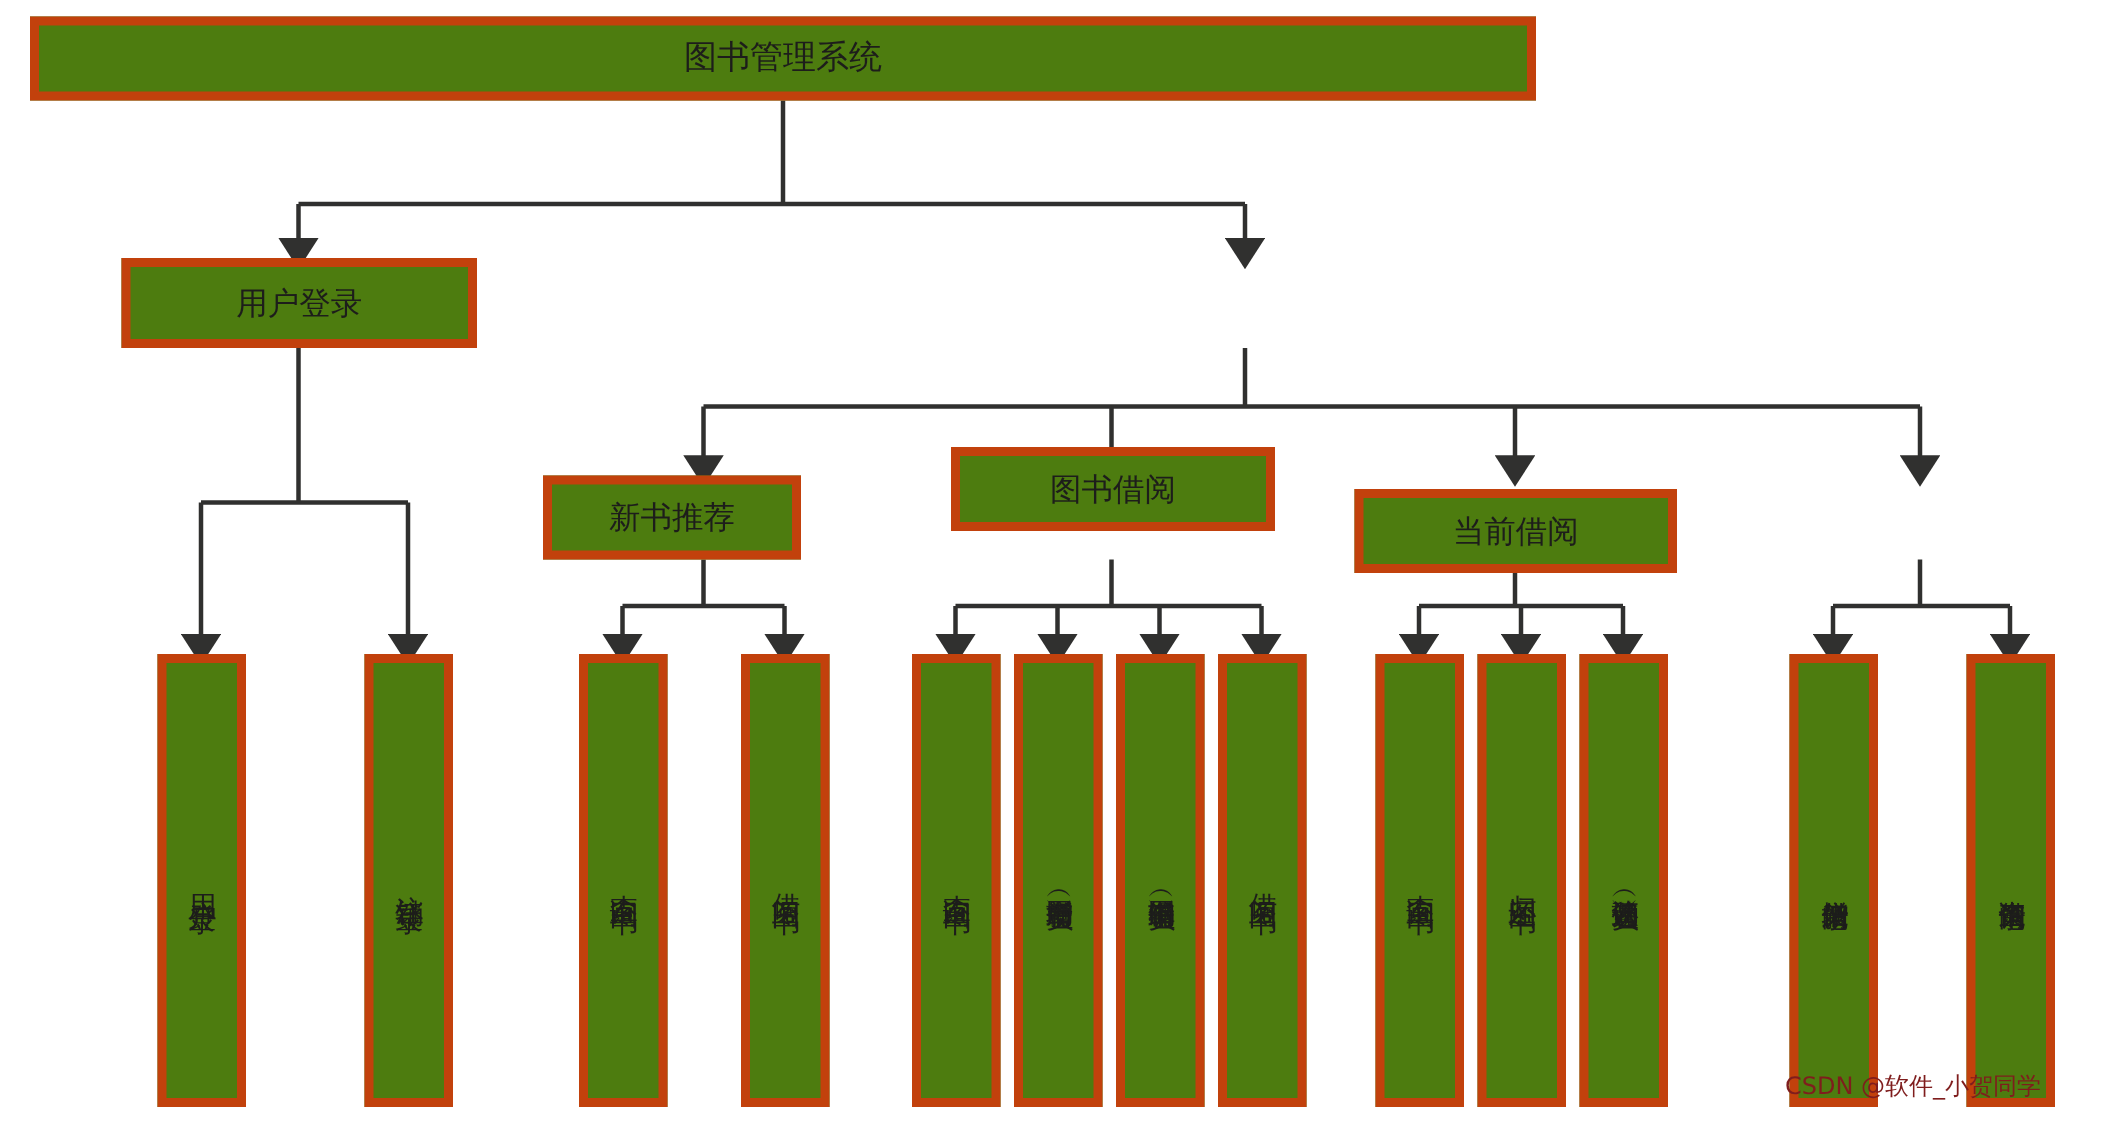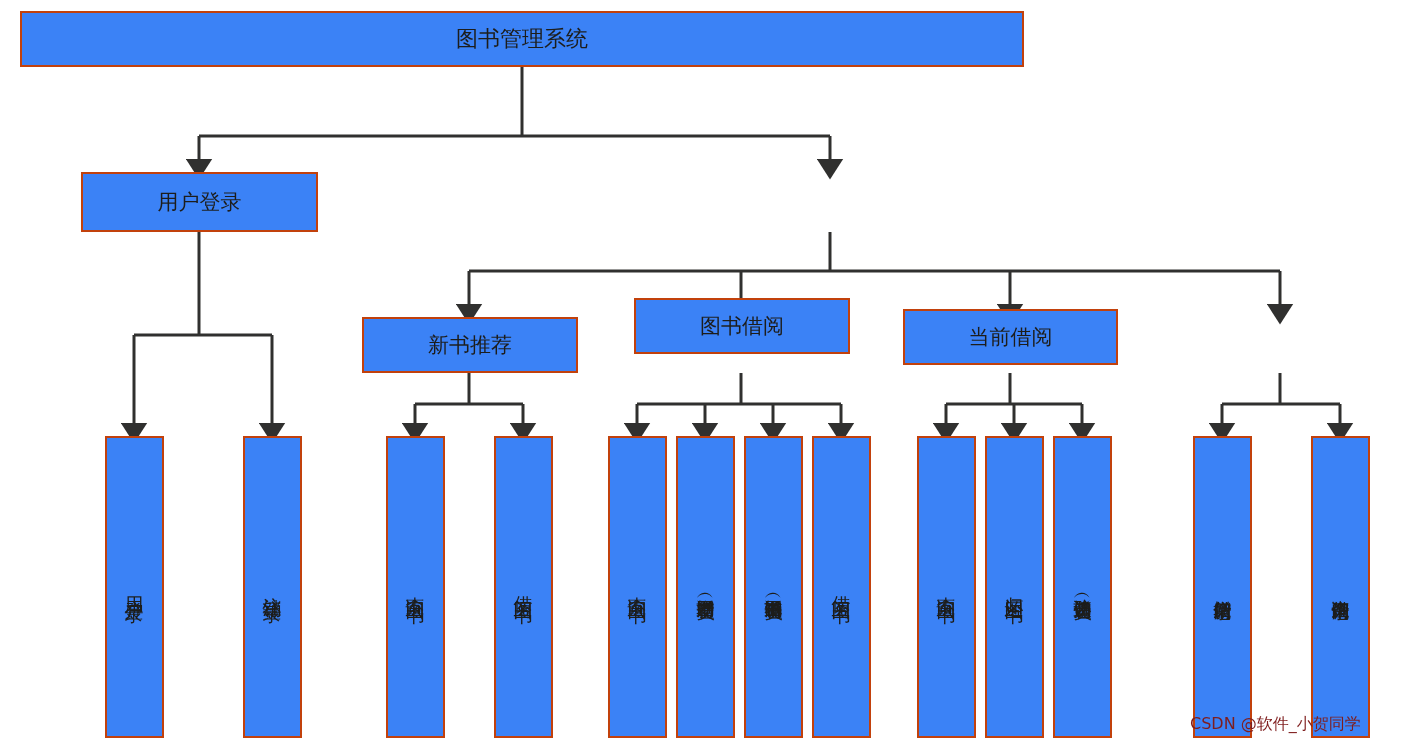--- a/index.html
+++ b/index.html
@@ -22,22 +22,22 @@
     position: absolute;
     left: 0;
     top: 0;
     width: 1405px;
     height: 747px;
     pointer-events: none;
   }
   .node {
     position: absolute;
     box-sizing: border-box;
-    background: #3b82f6;
-    border: 2px solid #c2410c;
+    background: #4d7c0f;
+    border: 6px solid #c2410c;
     display: flex;
     align-items: center;
     justify-content: center;
     overflow: hidden;
   }
   .node .label {
     color: #1d1d1b;
     text-align: center;
     line-height: 1.06;
     white-space: nowrap;
@@ -127,27 +127,27 @@
   </svg>
 
   <div class="node root horizontal" style="left:20px; top:11px; width:1004px; height:56px;">
     <span class="label">图书管理系统</span>
   </div>
 
   <div class="node horizontal" style="left:81px; top:172px; width:237px; height:60px;">
     <span class="label">用户登录</span>
   </div>
 
-  <div class="node horizontal" style="left:362px; top:317px; width:216px; height:56px;">
+  <div class="node horizontal" style="left:362px; top:317px; width:172px; height:56px;">
     <span class="label">新书推荐</span>
   </div>
   <div class="node horizontal" style="left:634px; top:298px; width:216px; height:56px;">
     <span class="label">图书借阅</span>
   </div>
-  <div class="node horizontal" style="left:903px; top:309px; width:215px; height:56px;">
+  <div class="node horizontal" style="left:903px; top:326px; width:215px; height:56px;">
     <span class="label">当前借阅</span>
   </div>
 
   <div class="node vertical" style="left:105px; top:436px; width:59px; height:302px;">
     <span class="label">用户登录</span>
   </div>
   <div class="node vertical" style="left:243px; top:436px; width:59px; height:302px;">
     <span class="label">注销登录</span>
   </div>
 

